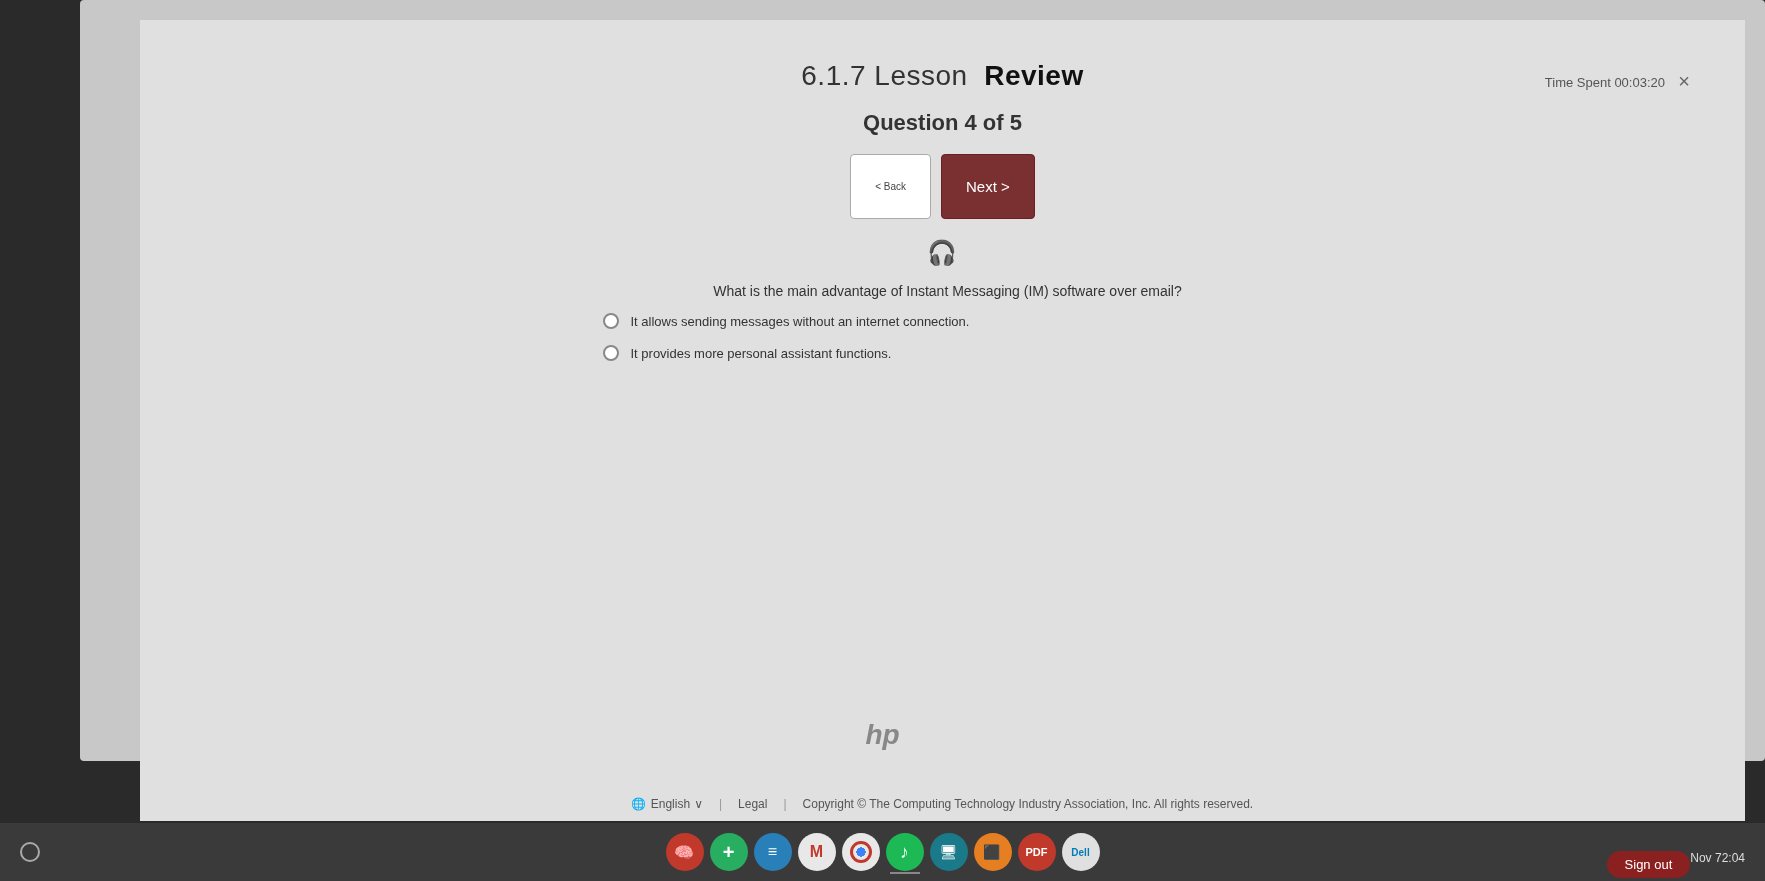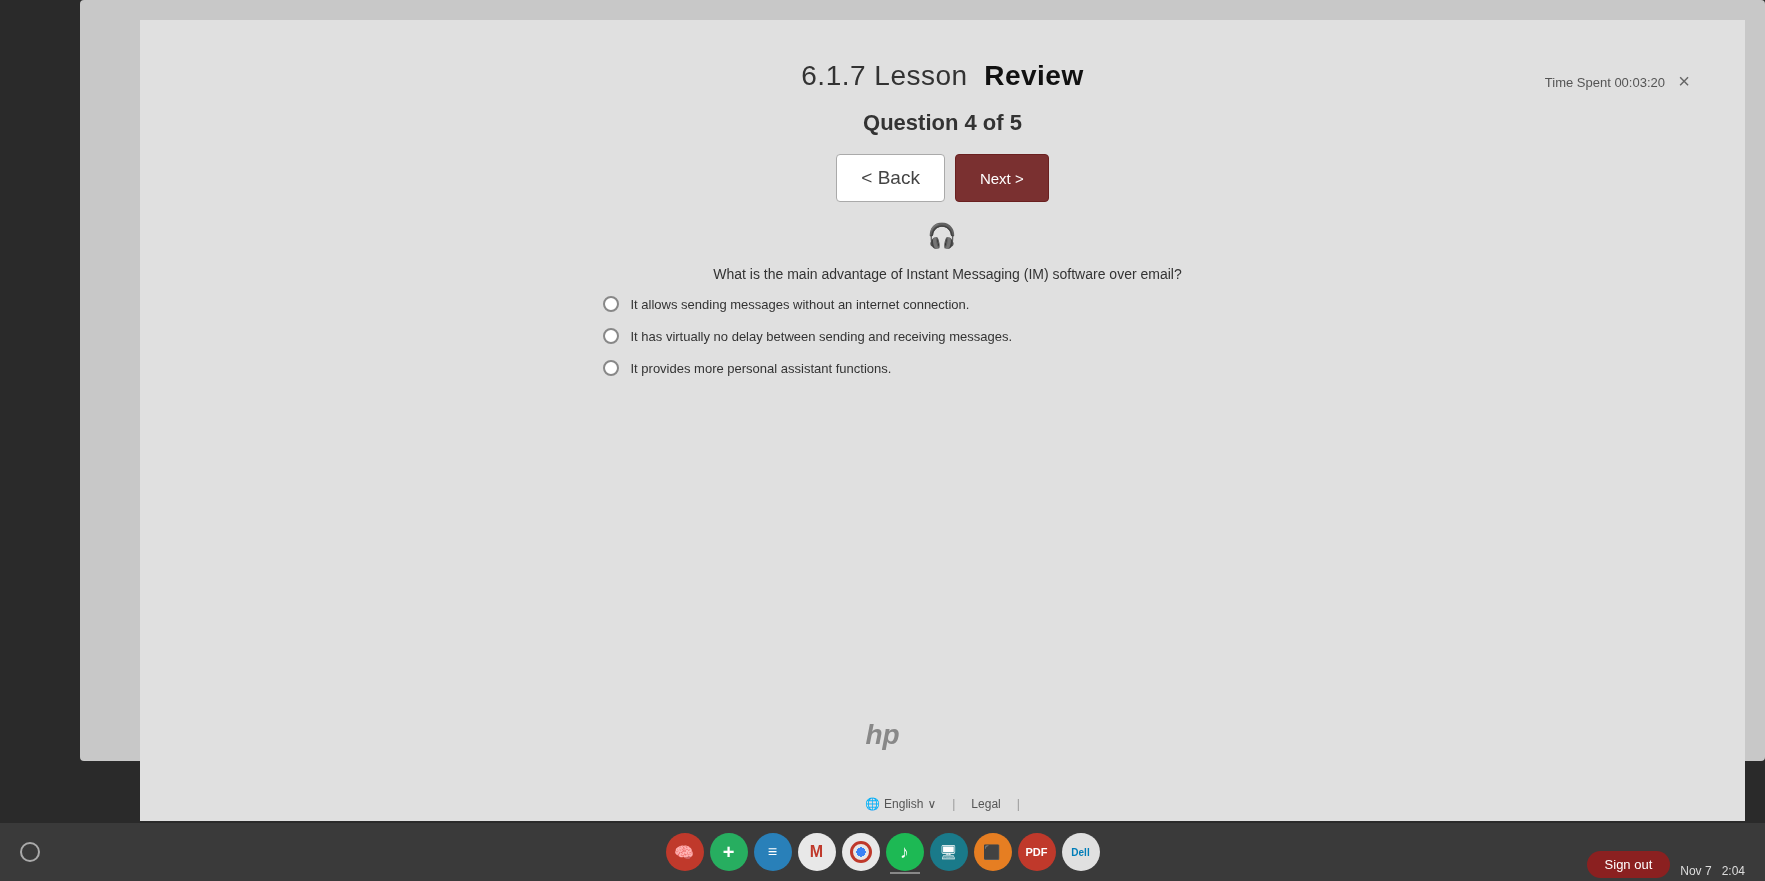--- a/index.html
+++ b/index.html
@@ -38,25 +38,25 @@
     }
 
     
     .nav-buttons {
       display: flex;
       gap: 10px;
       margin-top: 18px;
     }
 
     .btn-back {
-      padding: 12px 24px;
+      padding: 26px 24px;
       background: white;
       border: 1px solid #aaa;
       border-radius: 4px;
-      font-size: 19px;
+      font-size: 10px;
       color: #444;
       cursor: pointer;
     }
 
     .btn-next {
       padding: 10px 24px;
       background: #7a3030;
       border: 1px solid #6a2020;
       border-radius: 4px;
       font-size: 15px;
@@ -159,22 +159,21 @@
       position: absolute;
       left: 20px;
       display: flex;
       align-items: center;
     }
 
     .taskbar-right {
       position: absolute;
       right: 20px;
       display: flex;
-      align-items: flex-end;
-      gap: 10px;
+      align-items: flex-start;
       font-size: 12px;
       color: #ddd;
       margin-top: 24px;
     }
 
     .circle-btn {
       width: 20px;
       height: 20px;
       border-radius: 50%;
       border: 2px solid #aaa;
@@ -259,44 +258,41 @@
 
   <div class="question-text">What is the main advantage of Instant Messaging (IM) software over email?</div>
 
   <div class="answers">
 
     <label class="answer-option">
       <div class="radio-circle"></div>
       <span>It allows sending messages without an internet connection.</span>
     </label>
 
-    <label class="answer-option">
-      <div class="radio-circle"></div>
-      <span>It has virtually no delay between sending and receiving messages.</span>
-    </label>
 
     <label class="answer-option">
       <div class="radio-circle"></div>
       <span>It provides more personal assistant functions.</span>
     </label>
 
 
   </div>
 
 </div>
 
 <div class="footer">
   <div class="footer-lang">
     <span>🌐</span>
     <span>English</span>
     <span>∨</span>
   </div>
   <span class="footer-pipe">|</span>
   <a class="footer-legal">Legal</a>
   <span class="footer-pipe">|</span>
+  <span>Copyright © The Computing Technology Industry Association, Inc. All rights reserved.</span>
 </div>
 
 <div class="taskbar">
 
   <div class="taskbar-left">
     <div class="circle-btn"></div>
   </div>
 
   <div class="taskbar-icon icon-red" title="App 1">
     <span style="color:white; font-size:16px;">🧠</span>

